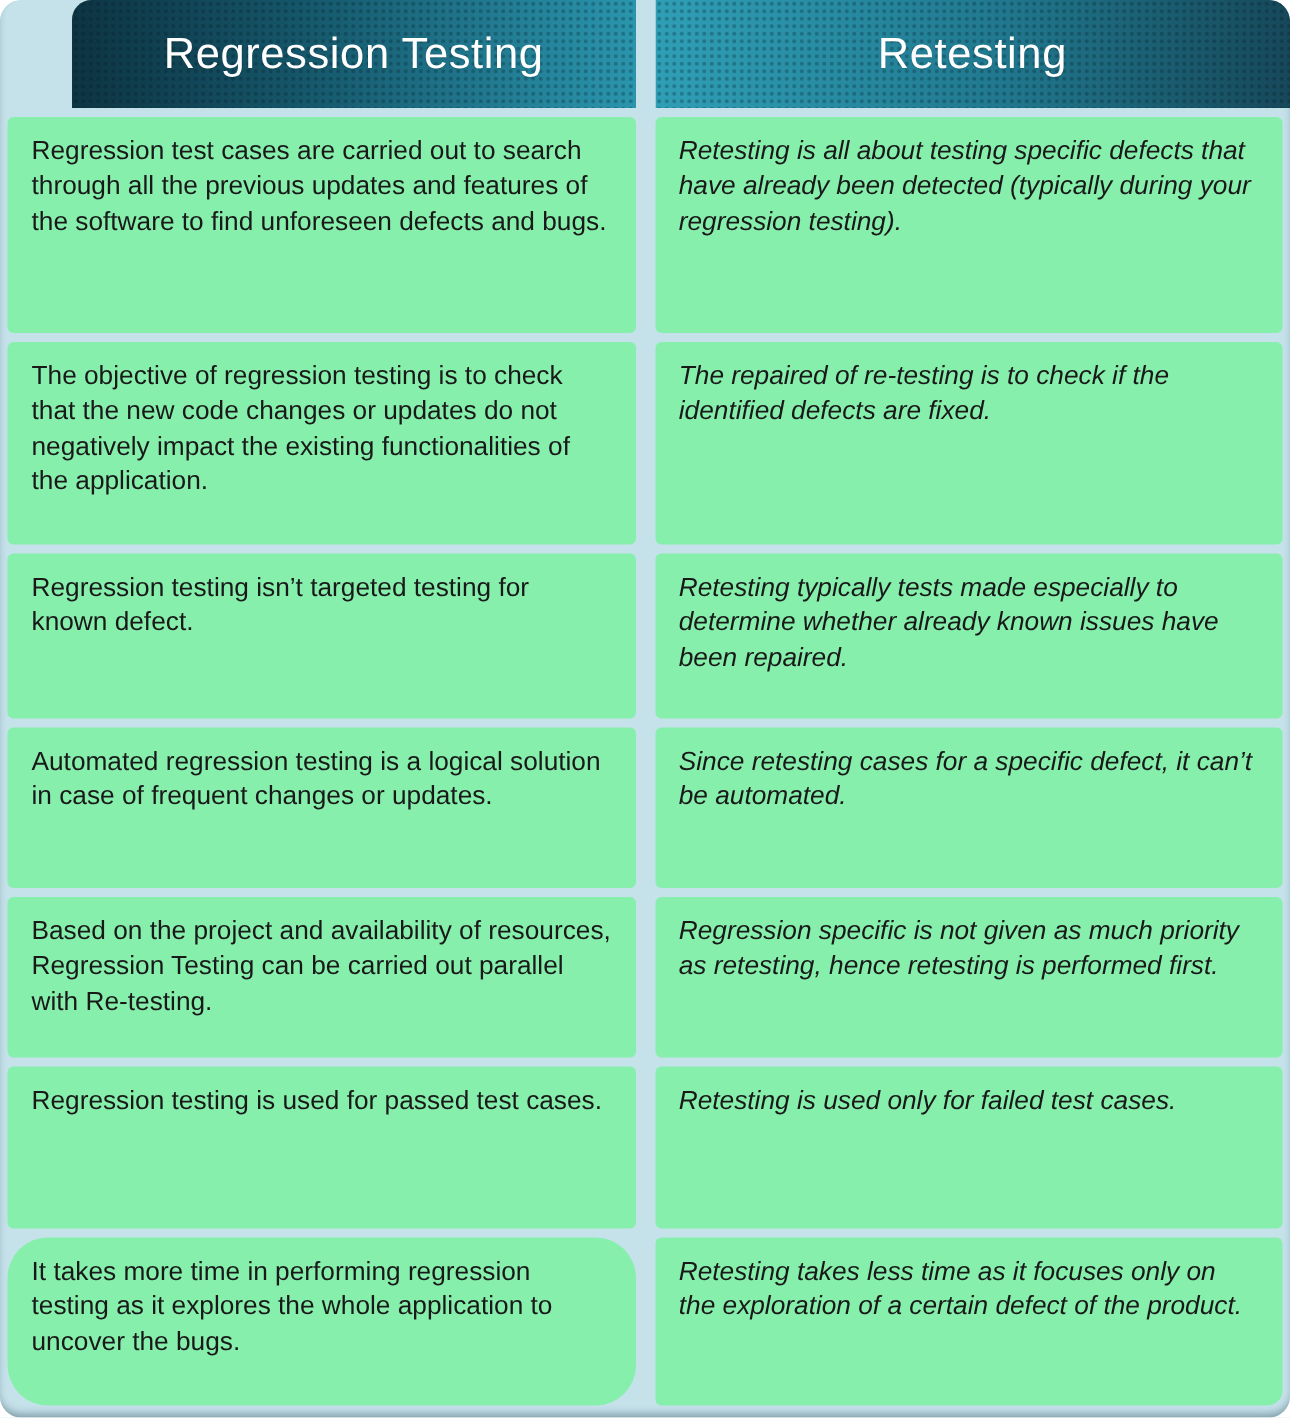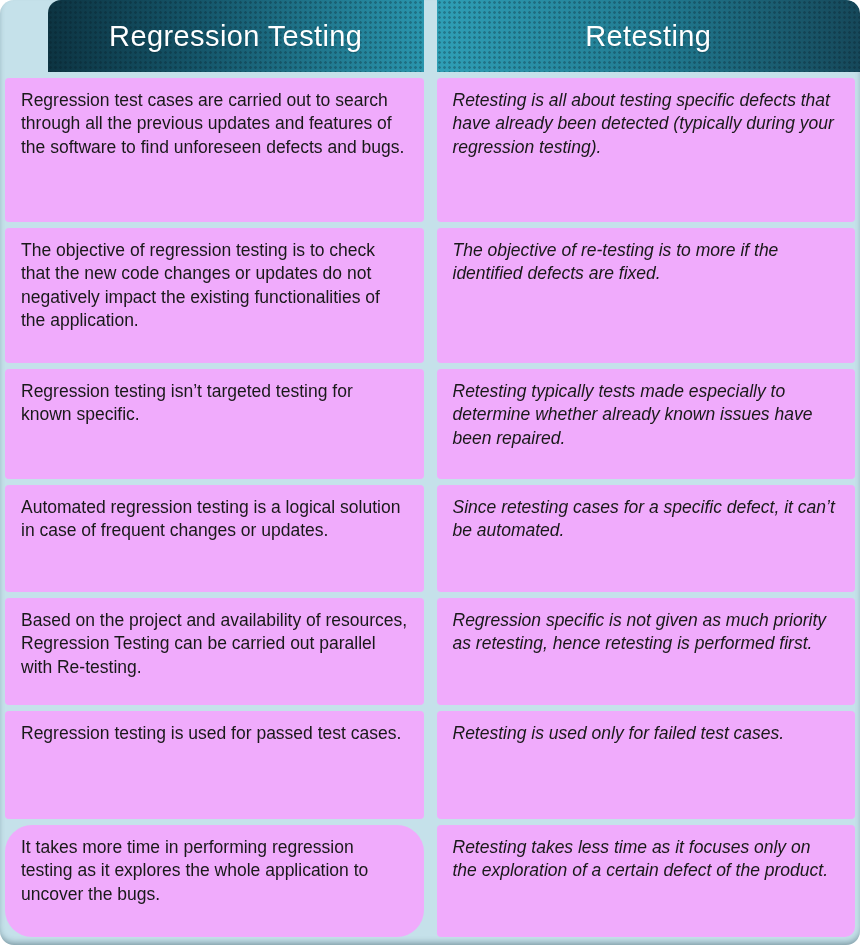--- a/index.html
+++ b/index.html
@@ -43,21 +43,21 @@
     margin-left: 48px;
   }
   .hdr-right {
     background-image:
       radial-gradient(rgba(5, 25, 35, 0.28) 1px, transparent 1.6px),
       linear-gradient(90deg, #2f9fb6 0%, #20788e 55%, #16485a 100%);
     background-size: 5px 5px, 100% 100%;
     border-top-right-radius: 13px;
   }
   .cell {
-    background: #f0abfc;
+    background: #86efac;
     border-radius: 4px;
     padding: 11px 16px 10px 16px;
     font-size: 17.5px;
     line-height: 1.33;
     color: #191919;
     overflow: hidden;
   }
   .cell.left  { margin-left: 5px; }
   .cell.right { margin-right: 5px; font-style: italic; }
   .trow.last .cell.left  { border-bottom-left-radius: 10px; border-radius: 27px; }
@@ -73,25 +73,25 @@
     <div class="hdr hdr-right">Retesting</div>
   </div>
 
   <div class="trow">
     <div class="cell left">Regression test cases are carried out to search through all the previous updates and features of the software to find unforeseen defects and bugs.</div>
     <div class="cell right">Retesting is all about testing specific defects that have already been detected (typically during your regression testing).</div>
   </div>
 
   <div class="trow">
     <div class="cell left">The objective of regression testing is to check that the new code changes or updates do not negatively impact the existing functionalities of the application.</div>
-    <div class="cell right">The objective of re-testing is to more if the identified defects are fixed.</div>
+    <div class="cell right">The repaired of re-testing is to check if the identified defects are fixed.</div>
   </div>
 
   <div class="trow">
-    <div class="cell left">Regression testing isn’t targeted testing for known specific.</div>
+    <div class="cell left">Regression testing isn’t targeted testing for known defect.</div>
     <div class="cell right">Retesting typically tests made especially to determine whether already known issues have been repaired.</div>
   </div>
 
   <div class="trow">
     <div class="cell left">Automated regression testing is a logical solution in case of frequent changes or updates.</div>
     <div class="cell right">Since retesting cases for a specific defect, it can’t be automated.</div>
   </div>
 
   <div class="trow">
     <div class="cell left">Based on the project and availability of resources, Regression Testing can be carried out parallel with Re-testing.</div>

